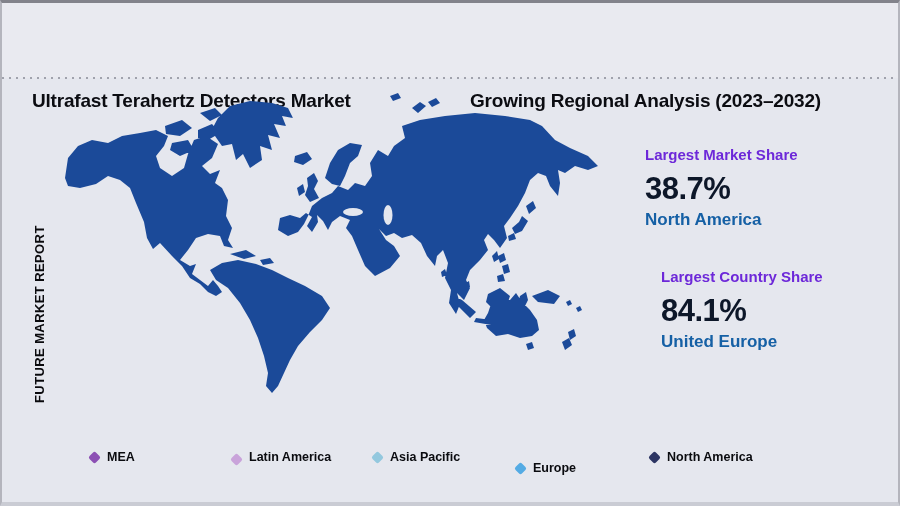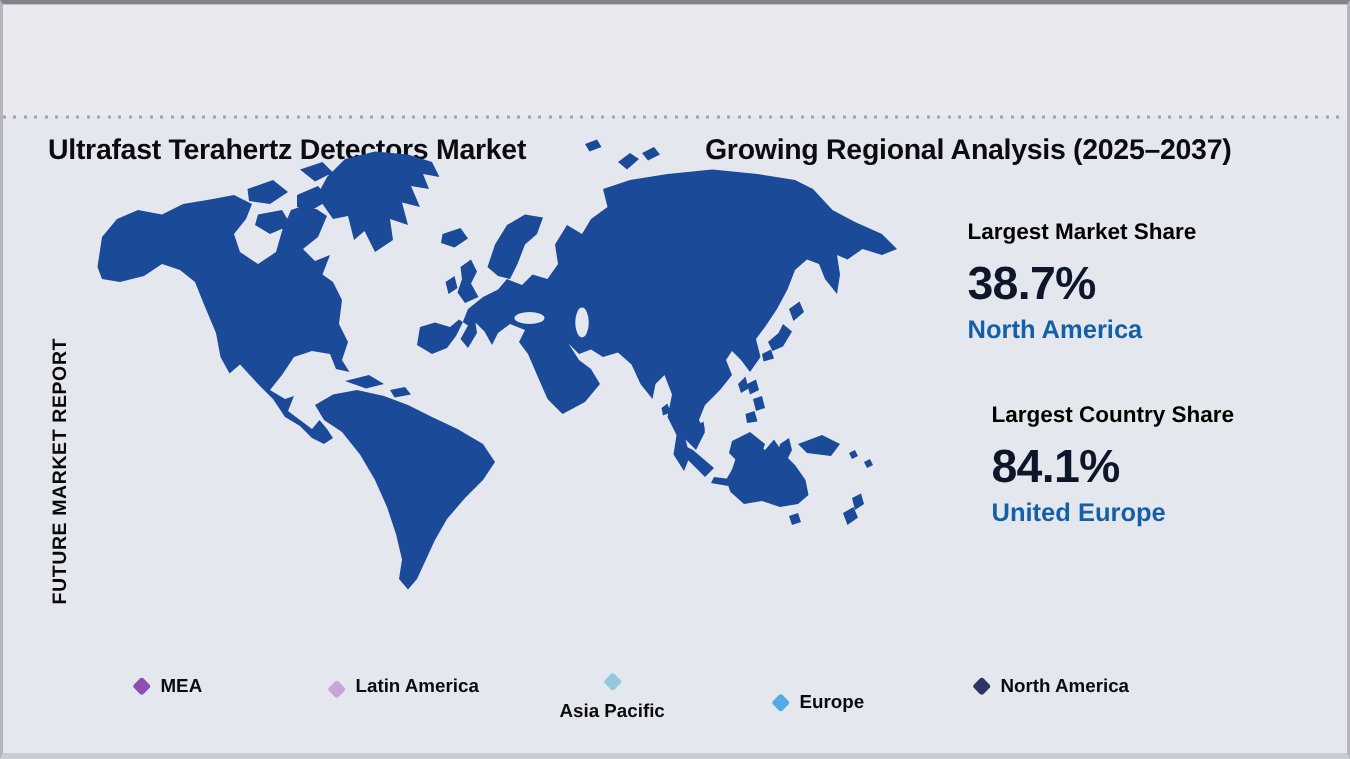--- a/index.html
+++ b/index.html
@@ -30,45 +30,45 @@
     writing-mode:vertical-rl; transform:rotate(180deg);
     font-size:13px; font-weight:700; color:#0a0a0d; letter-spacing:0.4px;
     white-space:nowrap; text-align:center;
   }
   .map-wrap { position:absolute; left:58px; top:85px; width:590px; height:330px; }
   .map-wrap svg { display:block; width:100%; height:100%; }
 
   .stats { position:absolute; left:643px; top:0; width:250px; }
   .stat-block-1 { position:absolute; left:0; top:143px; width:250px; }
   .stat-block-2 { position:absolute; left:16px; top:265px; width:250px; }
-  .stat-label { font-size:15px; font-weight:700; color:#000000; white-space:nowrap; }
+  .stat-label { font-size:15px; font-weight:700; color:#6d28d9; white-space:nowrap; }
   .stat-value { margin-top:8px; font-size:31px; font-weight:700; color:#0d1729; letter-spacing:-0.5px; }
   .stat-region { margin-top:3px; font-size:17px; font-weight:700; color:#1560a5; white-space:nowrap; }
 
   .legend { position:absolute; left:0; top:447px; width:100%; height:20px; }
   .legend-item { position:absolute; top:0; display:flex; align-items:center; gap:8px; }
   .legend-item.i0 { left:88px; }
-  .legend-item.i1 { left:218px;align-items:flex-end; }
-  .legend-item.i2 { left:371px;flex-direction:column; }
+  .legend-item.i1 { left:230px;align-items:flex-end; }
+  .legend-item.i2 { left:371px; }
   .legend-item.i3 { left:514px;margin-top:11px; }
   .legend-item.i4 { left:648px; }
   .legend-dot {
     width:9px; height:9px; transform:rotate(45deg); border-radius:2px;
     background:#999; flex:0 0 auto;
   }
   .legend-label { font-size:12.5px; font-weight:700; color:#0a0b0f; white-space:nowrap; }
 </style>
 </head>
 <body>
 
 <div class="frame">
 
   <div class="header">
     <div class="title title-left">Ultrafast Terahertz Detectors Market</div>
-    <div class="title title-right">Growing Regional Analysis (2025–2037)</div>
+    <div class="title title-right">Growing Regional Analysis (2023–2032)</div>
   </div>
   <div class="dotted-divider"></div>
 
   <div class="brand-vertical">FUTURE MARKET REPORT</div>
 
   <div class="map-wrap">
     <svg viewBox="0 0 590 330" preserveAspectRatio="none">
       <g stroke-linejoin="round" stroke-width="1.2" style="fill: rgb(27, 74, 153);">
         <path d="
           M5,90 L8,70 L18,58 L32,52 L48,55 L62,48 L80,45 L96,42 L108,48 L104,58 L96,68 L100,80 L112,88 L124,80 L128,66 L134,52 L146,48 L158,56 L152,70 L142,78 L150,86 L160,82 L155,95 L162,100 L168,112 L166,128 L172,140 L168,152 L173,160 L164,158 L160,148 L148,146 L136,150 L128,162 L120,172 L130,178 L136,176 L132,186 L140,192 L148,198 L153,192 L158,198 L162,204 L156,208 L148,204 L140,196 L130,190 L122,178 L112,168 L100,155 L93,161 L87,150 L84,134 L76,115 L70,100 L60,92 L48,88 L36,96 L20,100 L8,98 Z

